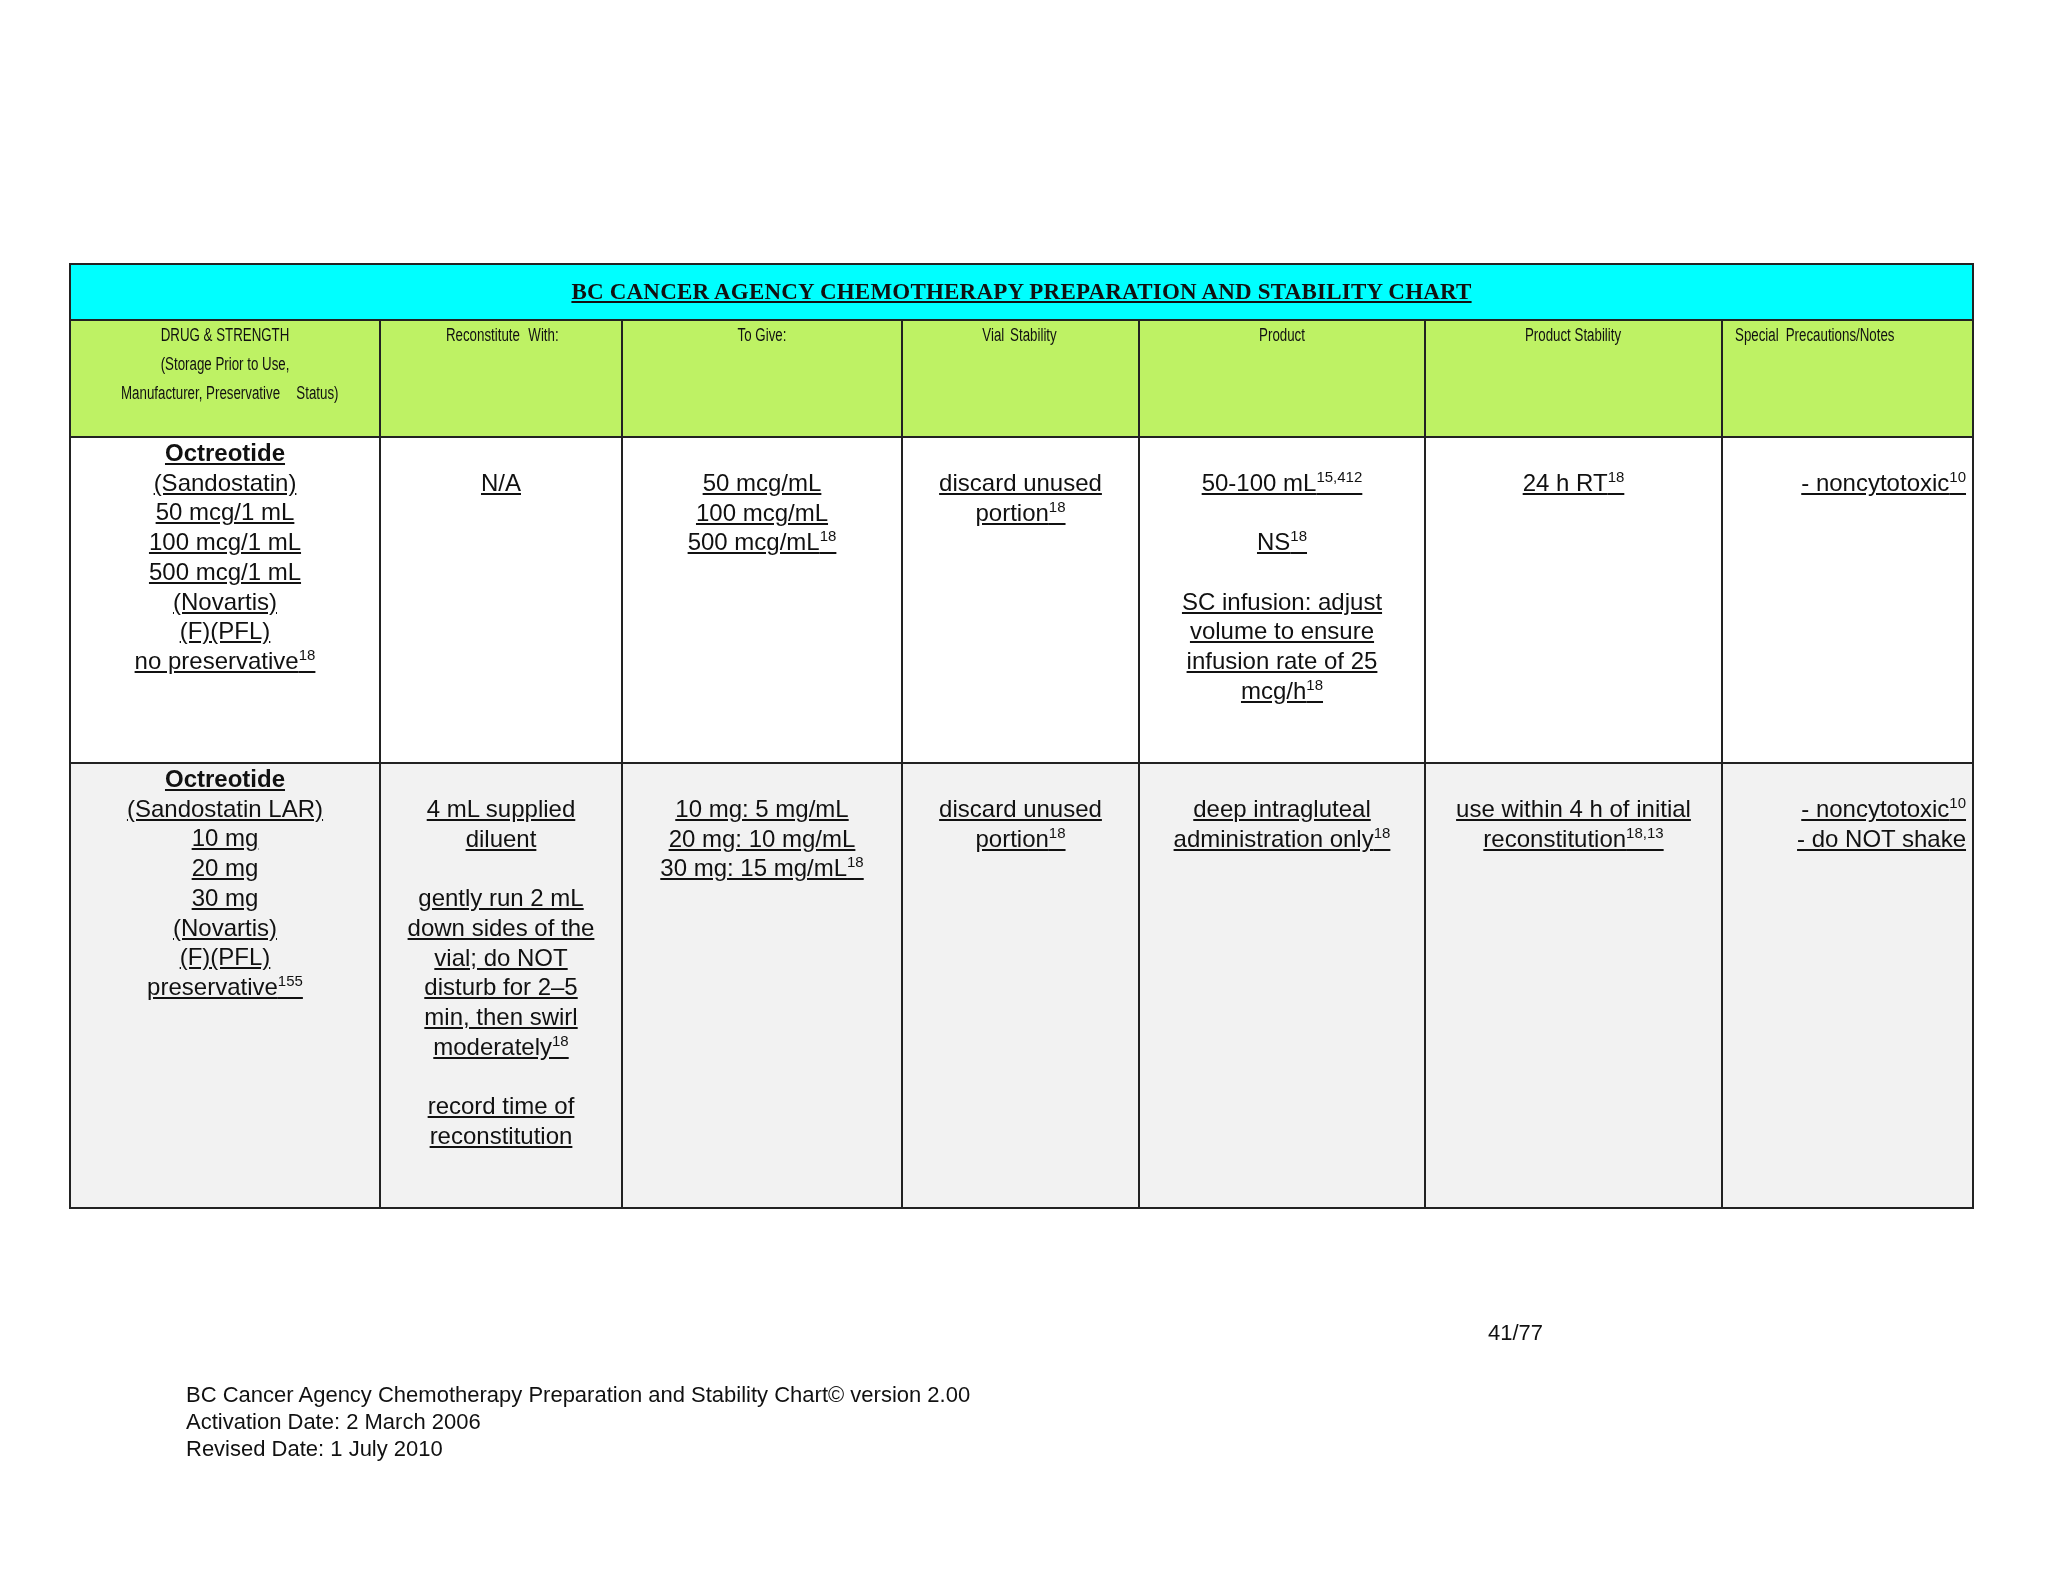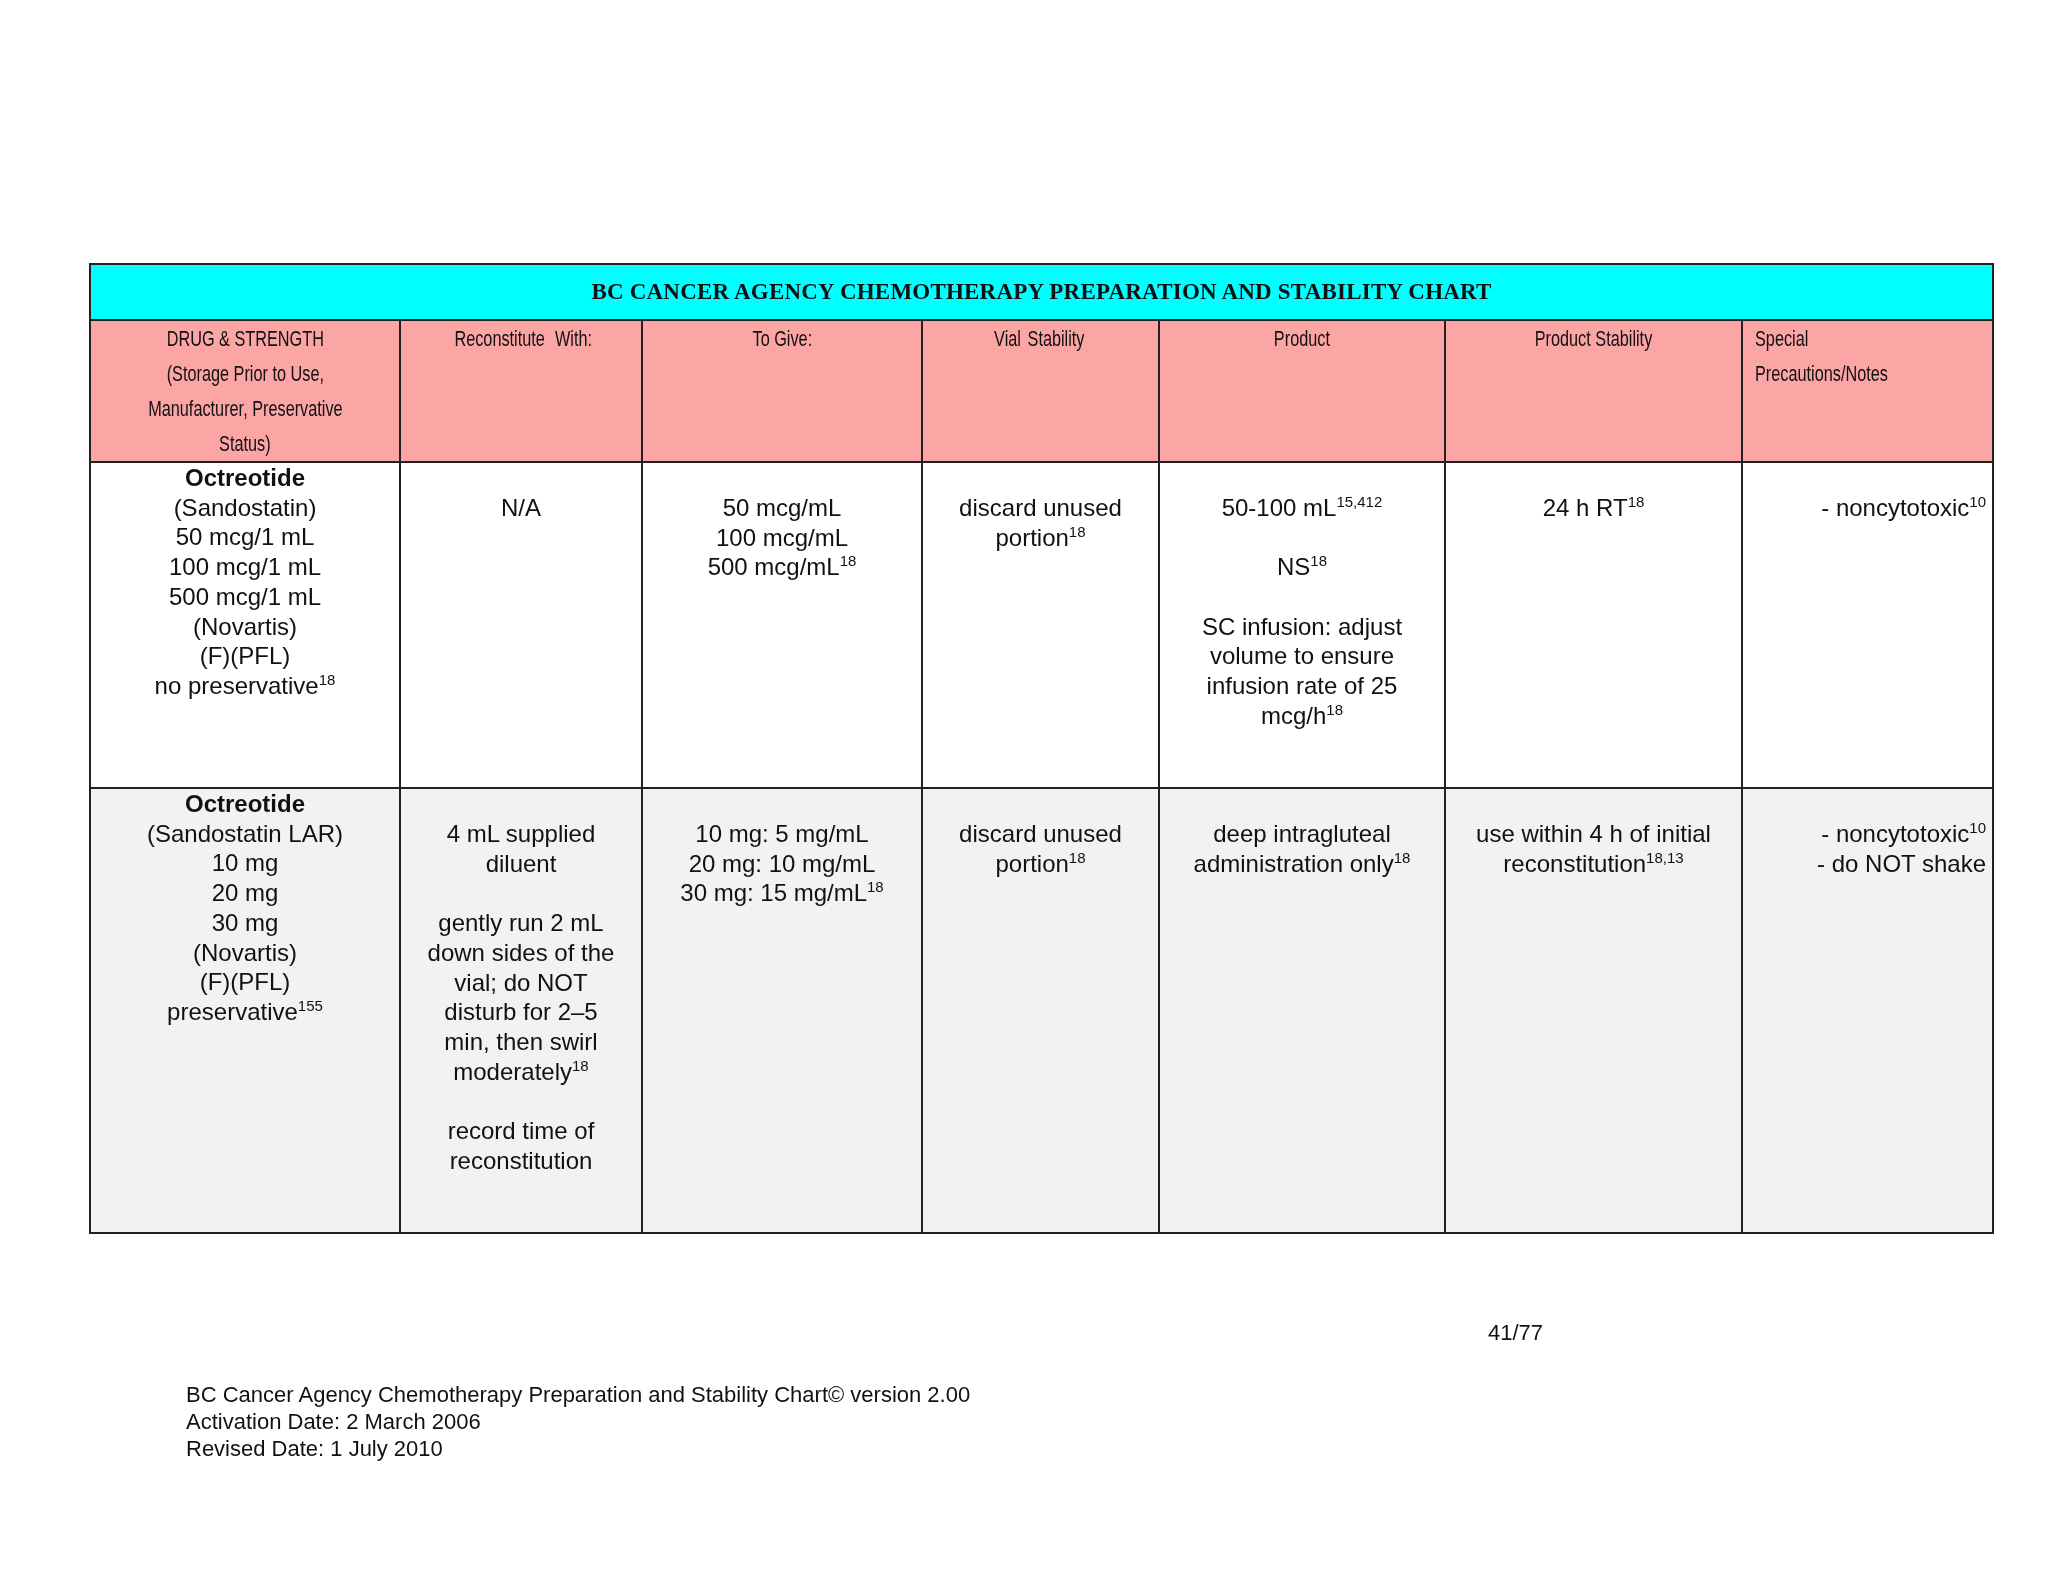--- a/index.html
+++ b/index.html
@@ -1,20 +1,20 @@
 <!DOCTYPE html>
 <html><head>
 <meta charset="utf-8">
 <style>
   html, body { margin: 0; padding: 0; background: #ffffff; }
   body { width: 2048px; height: 1582px; position: relative; font-family: "Liberation Sans", sans-serif; color: #111; overflow: hidden; }
-  .chart-table { position: absolute; left: 89px; top: 263px; width: 1903px; border-collapse: collapse; table-layout: fixed; }
+  .chart-table { position: absolute; left: 69px; top: 263px; width: 1903px; border-collapse: collapse; table-layout: fixed; text-decoration: underline; }
   .chart-table td, .chart-table th { border: 2px solid #222; vertical-align: top; padding: 0 6px; }
   .title-cell { background: #00ffff; height: 54px; text-align: center; vertical-align: middle !important; font-family: "Liberation Serif", serif; font-weight: bold; font-size: 23px; letter-spacing: 0.2px; }
-  .head-cell { background: #fca5a5; height: 115px; font-family: "Liberation Sans", sans-serif; font-weight: normal; font-size: 22px; line-height: 35px; text-align: center; padding-top: 2px; transform-origin: top; }
+  .head-cell { background: #bef264; height: 115px; font-family: "Liberation Sans", sans-serif; font-weight: normal; font-size: 18px; line-height: 29px; text-align: center; padding-top: 2px; transform-origin: top; }
   .head-cell.left { text-align: left; padding-left: 12px; margin-top: 36px; }
   .head-cell span { display: inline-block; transform: scaleX(0.86); transform-origin: center top; }
   .head-cell.left span { transform-origin: left top; }
   .row1 td { height: 294px; background: #ffffff; }
   .row2 td { height: 413px; background: #f2f2f2; }
   .cell { font-size: 24px; line-height: 29.7px; text-align: center; }
   .cell.left { text-align: right; padding-left: 28px; }
   .line { display: block; white-space: nowrap; }
   .line.bold { font-weight: bold; }
   .gap { display: block; height: 29.7px; }

